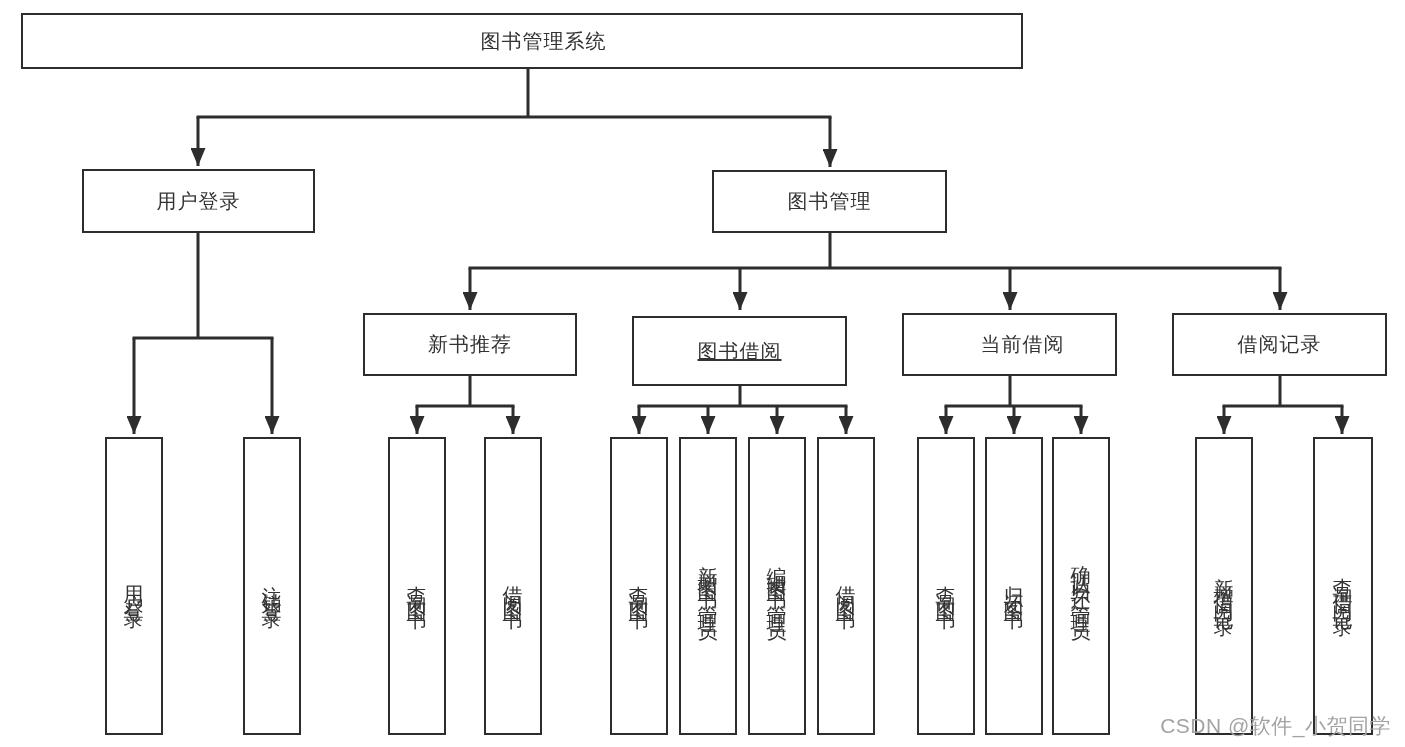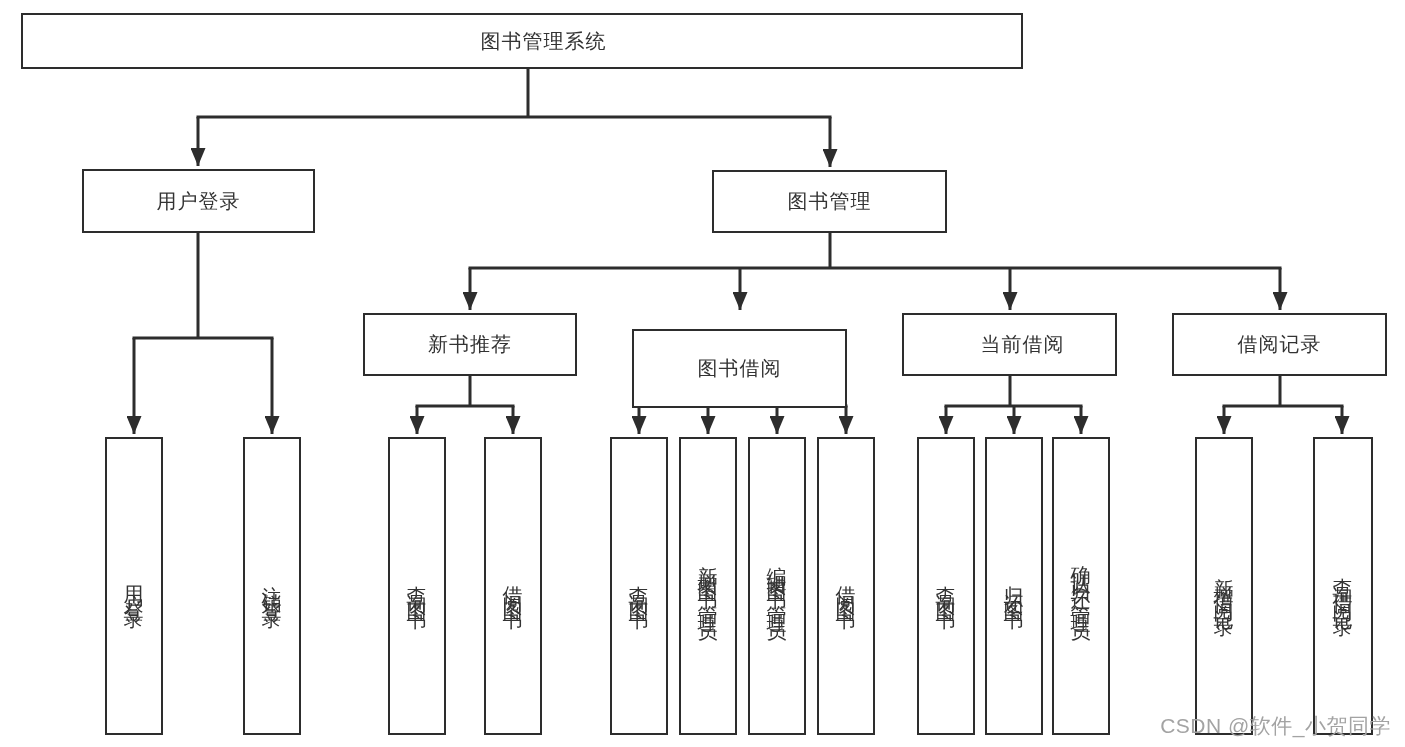--- a/index.html
+++ b/index.html
@@ -100,21 +100,21 @@
   <div class="box" style="left:82px; top:169px; width:233px; height:64px;">
     <span>用户登录</span>
   </div>
   <div class="box" style="left:712px; top:170px; width:235px; height:63px;">
     <span>图书管理</span>
   </div>
 
   <div class="box" style="left:363px; top:313px; width:214px; height:63px;">
     <span>新书推荐</span>
   </div>
-  <div class="box" style="left:632px; top:329px; width:215px; height:79px;">
+  <div class="box" style="left:632px; top:316px; width:215px; height:70px;text-decoration:underline;">
     <span>图书借阅</span>
   </div>
   <div class="box" style="left:902px; top:313px; width:215px; height:63px;padding-left:26px;">
     <span>当前借阅</span>
   </div>
   <div class="box" style="left:1172px; top:313px; width:215px; height:63px;">
     <span>借阅记录</span>
   </div>
 
   <div class="box vbox" style="left:105px; top:437px; width:58px; height:298px;">

